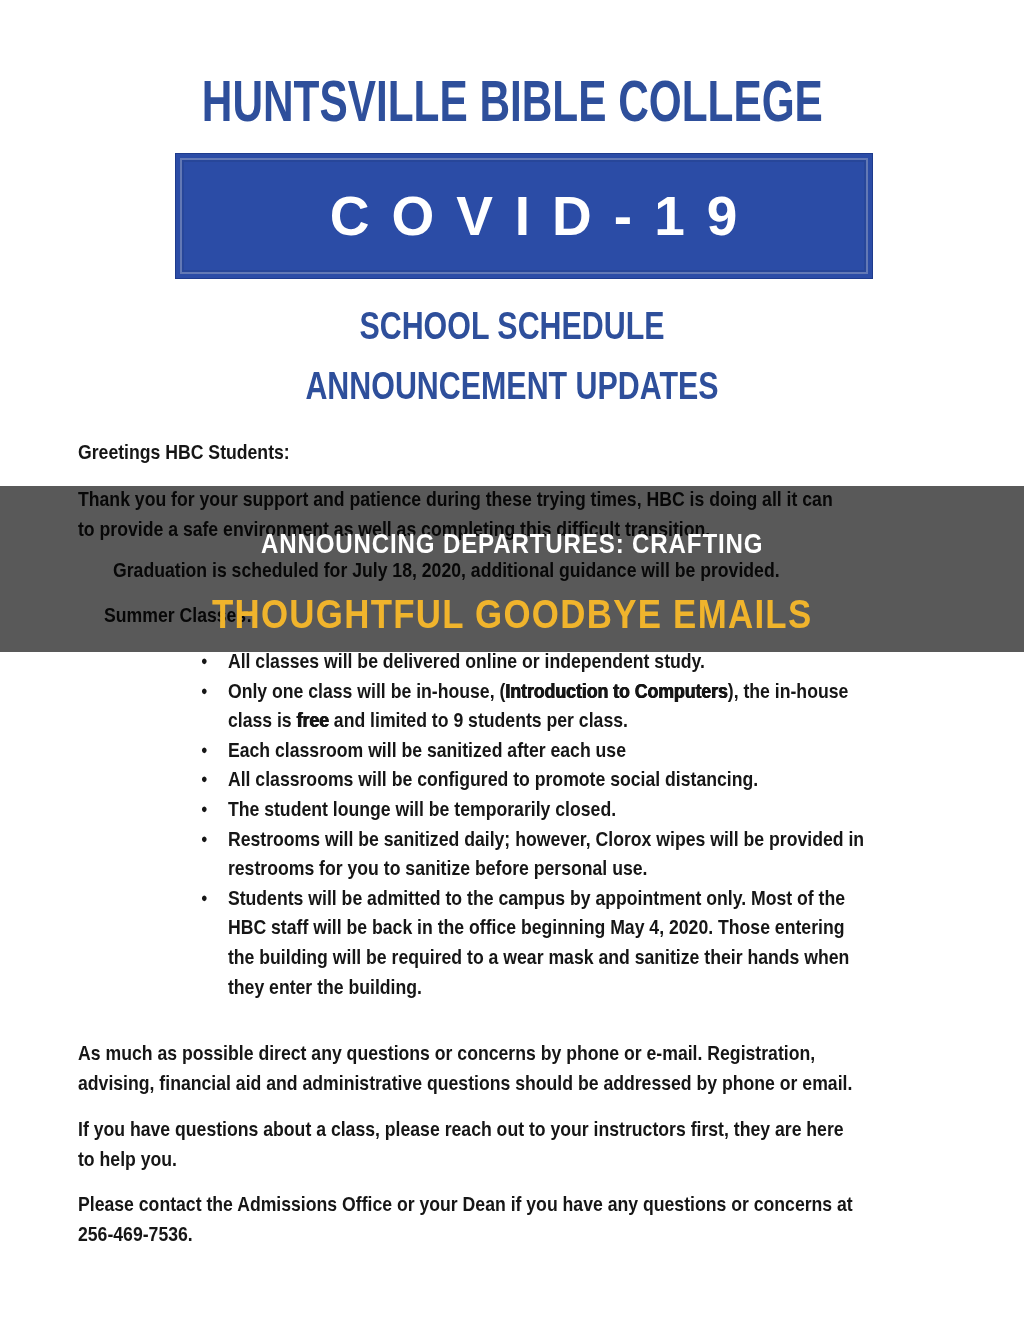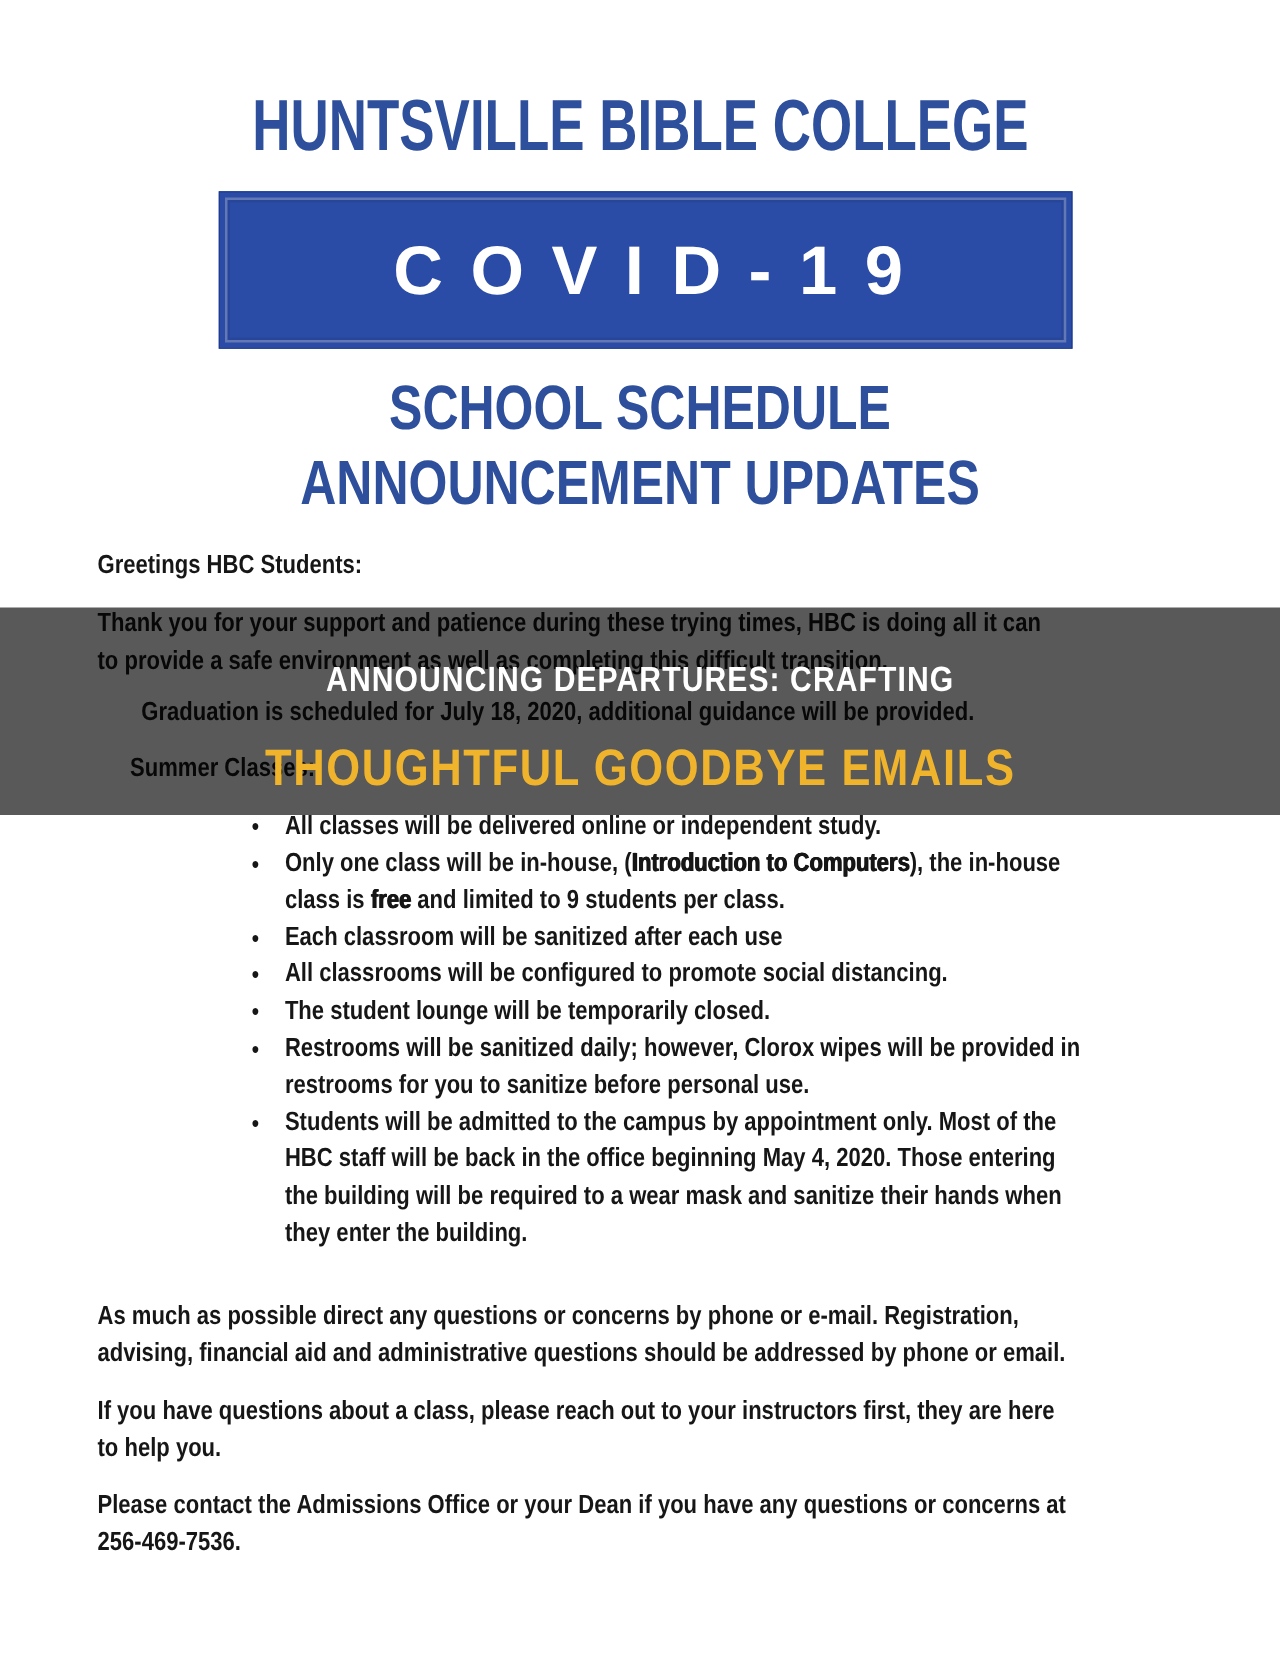--- a/index.html
+++ b/index.html
@@ -14,29 +14,29 @@
     white-space:nowrap;
   }
   .college>span{display:inline-block;transform:scaleX(.73);transform-origin:center;}
   .banner{
     position:absolute;left:175px;top:153px;width:681px;height:124px;
     background:var(--banner-blue);
     border:1px solid #1e3b8d;
     box-shadow:inset 0 0 0 4px var(--banner-blue),
                inset 0 0 0 6px rgba(255,255,255,.28),
                inset 0 0 0 8px rgba(0,0,0,.08);
-    display:flex;align-items:center;justify-content:center;
+    display:flex;align-items:center;justify-content:center;padding-left:15px;
   }
   .banner-text{
     color:#ffffff;font-size:55px;font-weight:700;line-height:1;
     letter-spacing:22px;margin-left:26px;white-space:nowrap;
   }
   .subtitle{
     position:absolute;top:296px;left:0;right:0;text-align:center;
-    color:var(--heading-blue);font-weight:700;font-size:50px;line-height:60px;
+    color:var(--heading-blue);font-weight:700;font-size:38px;line-height:60px;
     white-space:nowrap;
   }
   .subtitle .sub-line{display:block;transform:scaleX(.8);transform-origin:center;}
   
   .doc-text{
     position:absolute;color:var(--body-text);font-weight:700;font-size:21px;
     line-height:30px;white-space:pre-line;
     transform:scaleX(.84);transform-origin:left top;
   }
   #greeting{top:437px;left:78px;}

